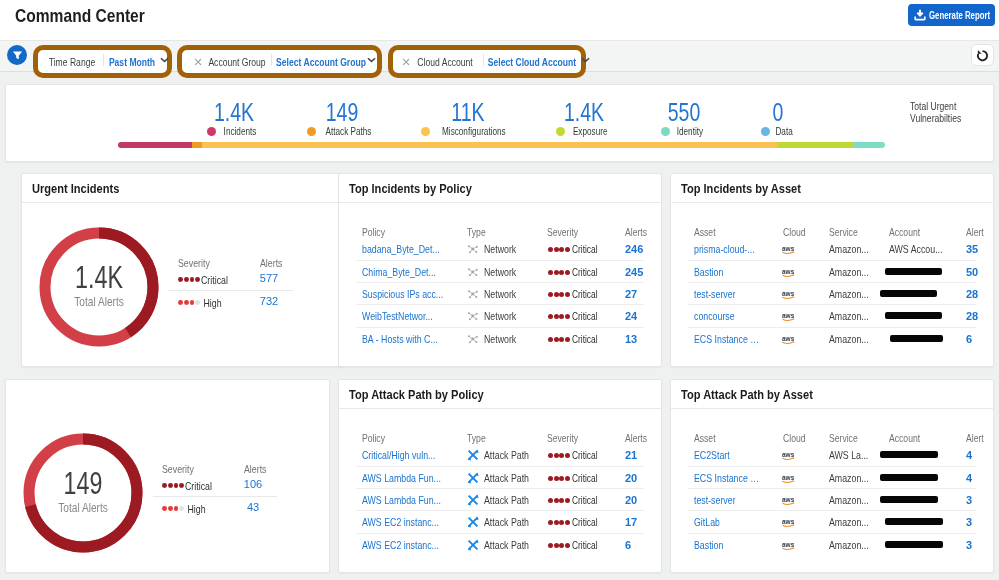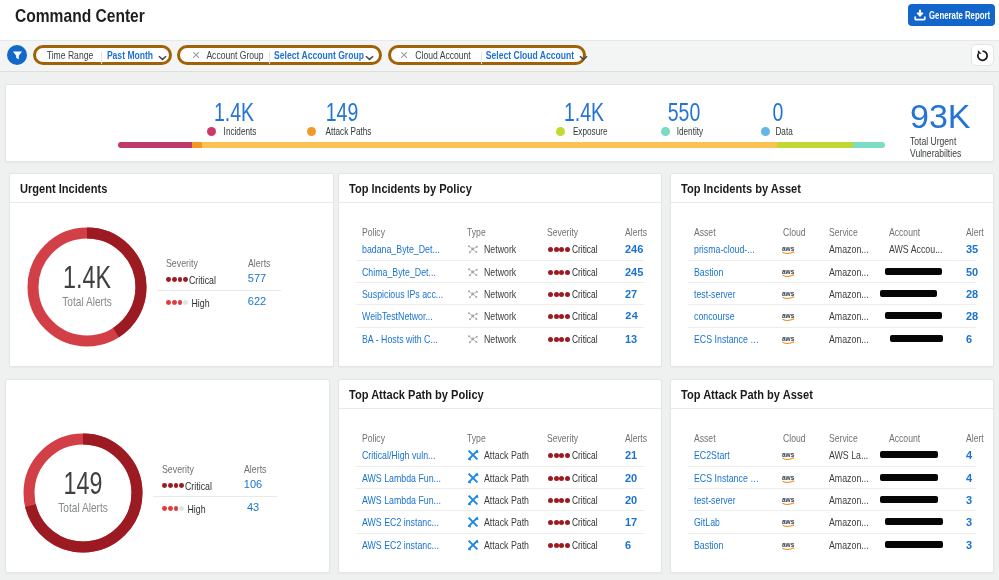--- a/index.html
+++ b/index.html
@@ -3,21 +3,21 @@
 <meta charset="utf-8">
 <style>
   * { margin:0; padding:0; box-sizing:border-box; }
   html,body { width:999px; height:580px; overflow:hidden; }
   body { background:#eff1f1; font-family:"Liberation Sans", sans-serif; position:relative; }
   .topbar { position:absolute; left:0; top:0; width:999px; height:40px; background:#fff; }
   .title { position:absolute; left:15px; top:5px; font-size:19px; font-weight:bold; color:#1d1f20; transform:scaleX(0.82); transform-origin:0 50%; white-space:nowrap; }
   .genbtn { position:absolute; left:908px; top:4px; width:87px; height:22px; background:#1266cb; border-radius:4px; color:#fff; font-size:10px; font-weight:bold; display:flex; align-items:center; justify-content:center; gap:3px; white-space:nowrap; }
     .filterbar { position:absolute; left:0; top:40px; width:999px; height:32px; background:#f3f4f4; border-top:1px solid #e7e9e9; border-bottom:1px solid #dddfdf; }
   .funnel { position:absolute; left:7px; top:45px; width:20px; height:20px; border-radius:50%; background:#1269c7; display:flex; align-items:center; justify-content:center; }
-  .pill { position:absolute; top:45px; height:20px; background:#fff; border:3px solid #a16207; border-radius:10px; font-size:11px; color:#3c4043; }
+  .pill { position:absolute; top:45px; height:33px; background:#fff; border:5px solid #a16207; border-radius:10px; font-size:11px; color:#3c4043; }
   .pill i { position:absolute; top:4px; width:1px; height:12px; background:#e3e5e5; }
   .pill b { position:absolute; top:50%; transform:translate(-50%,-50%) scaleX(0.78); white-space:nowrap; font-weight:normal; }
   .pill b.blue { color:#1f72d1; font-weight:bold; }
   .pill .x { position:absolute; top:50%; transform:translate(-50%,-50%); color:#9aa0a6; font-size:11px; }
   .pill svg { position:absolute; top:7px; }
   .resetbtn { position:absolute; left:971px; top:44px; width:23px; height:22px; background:#fff; border:1px solid #e3e5e5; border-radius:5px; display:flex; align-items:center; justify-content:center; }
   .card { position:absolute; background:#fff; border:1px solid #e4e6e6; border-radius:2px; box-shadow:0 1px 2px rgba(0,0,0,0.04); }
   .chead { position:absolute; left:0; top:0; right:0; height:29px; border-bottom:1px solid #e8eaea; }
   .chead b { position:absolute; left:10px; top:0; line-height:29px; font-size:13.5px; font-weight:bold; color:#1b1b1b; transform:scaleX(0.82); transform-origin:0 50%; white-space:nowrap; }
   .statnum { color:#2374d3; }
@@ -110,20 +110,27 @@
         <u>Incidents</u>
       </div>
     </div>
   <div class="mstat" style="left:291px;">
       <div class="n">149</div>
       <div class="l">
         <i style="background:#f09a26;"></i>
         <u>Attack Paths</u>
       </div>
     </div>
+  <div class="mstat" style="left:417px;">
+      <div class="n">11K</div>
+      <div class="l">
+        <i style="background:#f9c44f;"></i>
+        <u>Misconfigurations</u>
+      </div>
+    </div>
   <div class="mstat" style="left:533px;">
       <div class="n">1.4K</div>
       <div class="l">
         <i style="background:#c3d932;"></i>
         <u>Exposure</u>
       </div>
     </div>
   <div class="mstat" style="left:633px;">
       <div class="n">550</div>
       <div class="l">
@@ -132,33 +139,32 @@
       </div>
     </div>
   <div class="mstat" style="left:727px;">
       <div class="n">0</div>
       <div class="l">
         <i style="background:#66b5e2;"></i>
         <u>Data</u>
       </div>
     </div>
   <div style="position:absolute; left:904px; top:14px; width:72px; text-align:left;">
-    <div class="statnum" style="font-size:34px; font-weight:400; line-height:35px;">93K</div>
     <div style="font-size:11px; color:#3a3e40; margin-top:2px; line-height:11.5px; transform:scaleX(0.78); transform-origin:0 50%; white-space:nowrap;">Total Urgent<br>Vulnerabilties</div>
   </div>
   <div class="bar" style="position:absolute; left:112px; top:57px; width:767px; height:6px; border-radius:3px; overflow:hidden; display:flex;">
     <span style="width:74px; background:#bf3a6a;"></span>
     <span style="width:10px; background:#f09a26;"></span>
     <span style="width:575px; background:#f9c252;"></span>
     <span style="width:76px; background:#c2d832;"></span>
     <span style="width:32px; background:#7cdcc4;"></span>
   </div>
 </div>
 
-<div class="card donutcard" id="card-ui" style="left:9px; top:173px; width:325px; height:194px;">
+<div class="card donutcard" id="card-ui" style="left:21px; top:173px; width:325px; height:194px;">
   <div class="chead">
       <b>Urgent Incidents</b>
     </div>
   <svg class="donut" width="120" height="120" viewBox="0 0 120 120">
     <circle cx="60" cy="60" r="54" fill="none" stroke="#d23f46" stroke-width="11"></circle>
     <circle cx="60" cy="60" r="54" fill="none" stroke="#9c1b22" stroke-width="11" stroke-dasharray="138.8 339.3" transform="rotate(-90 60 60)"></circle>
   </svg>
   <div class="dcenter" style="top:89px;">
     <div style="font-size:31px; color:#404040; line-height:30px; transform:scaleX(0.75);">1.4K</div>
     <div style="font-size:13.5px; color:#85898c; margin-top:1px; transform:scaleX(0.75); white-space:nowrap;">Total Alerts</div>
@@ -178,21 +184,21 @@
   <div class="leg-div" style="left:147px; top:116px; width:124px;"></div>
   <div class="leg-row" style="left:156px; top:121px; height:15px;">
       <span class="dots">
         <i style="background:#e13c3c;"></i>
         <i style="background:#e13c3c;"></i>
         <i style="background:#e13c3c;"></i>
         <i style="background:#e3e3e3;"></i>
       </span>
       <u>&nbsp;High</u>
     </div>
-  <div class="leg-val" style="left:230px; top:121px; width:34px;">622</div>
+  <div class="leg-val" style="left:230px; top:121px; width:34px;">732</div>
 </div>
 <div class="card" id="card-tip" style="left:338px; top:173px; width:324px; height:194px;">
   <div class="chead">
       <b>Top Incidents by Policy</b>
     </div>
   <div class="thead" style="left:23px;">Policy</div>
   <div class="thead" style="left:128px;">Type</div>
   <div class="thead" style="left:208px;">Severity</div>
   <div class="thead" style="left:286px;">Alerts</div>
   <div class="trow link pcol" style="left:23px; top:64px;">badana_Byte_Det...</div>
@@ -296,21 +302,21 @@
   <div class="crit" style="left:209px; top:154px; height:22px;">
       <i></i>
       <i></i>
       <i></i>
       <i></i>
       <u>Critical</u>
     </div>
   <div class="trow num2" style="left:286px; top:64px;">246</div>
   <div class="trow num2" style="left:286px; top:87px;">245</div>
   <div class="trow num2" style="left:286px; top:109px;">27</div>
-  <div class="trow num2" style="left:286px; top:131px;font-family:Liberation Mono, monospace;">24</div>
+  <div class="trow num2" style="left:286px; top:131px;">24</div>
   <div class="trow num2" style="left:286px; top:154px;">13</div>
   <div class="tsep" style="top:86px;"></div>
     <div class="tsep" style="top:108px;"></div>
     <div class="tsep" style="top:130px;"></div>
     <div class="tsep" style="top:153px;"></div>
 </div>
 <div class="card" id="card-tia" style="left:670px; top:173px; width:324px; height:194px;">
   <div class="chead">
       <b>Top Incidents by Asset</b>
     </div>

